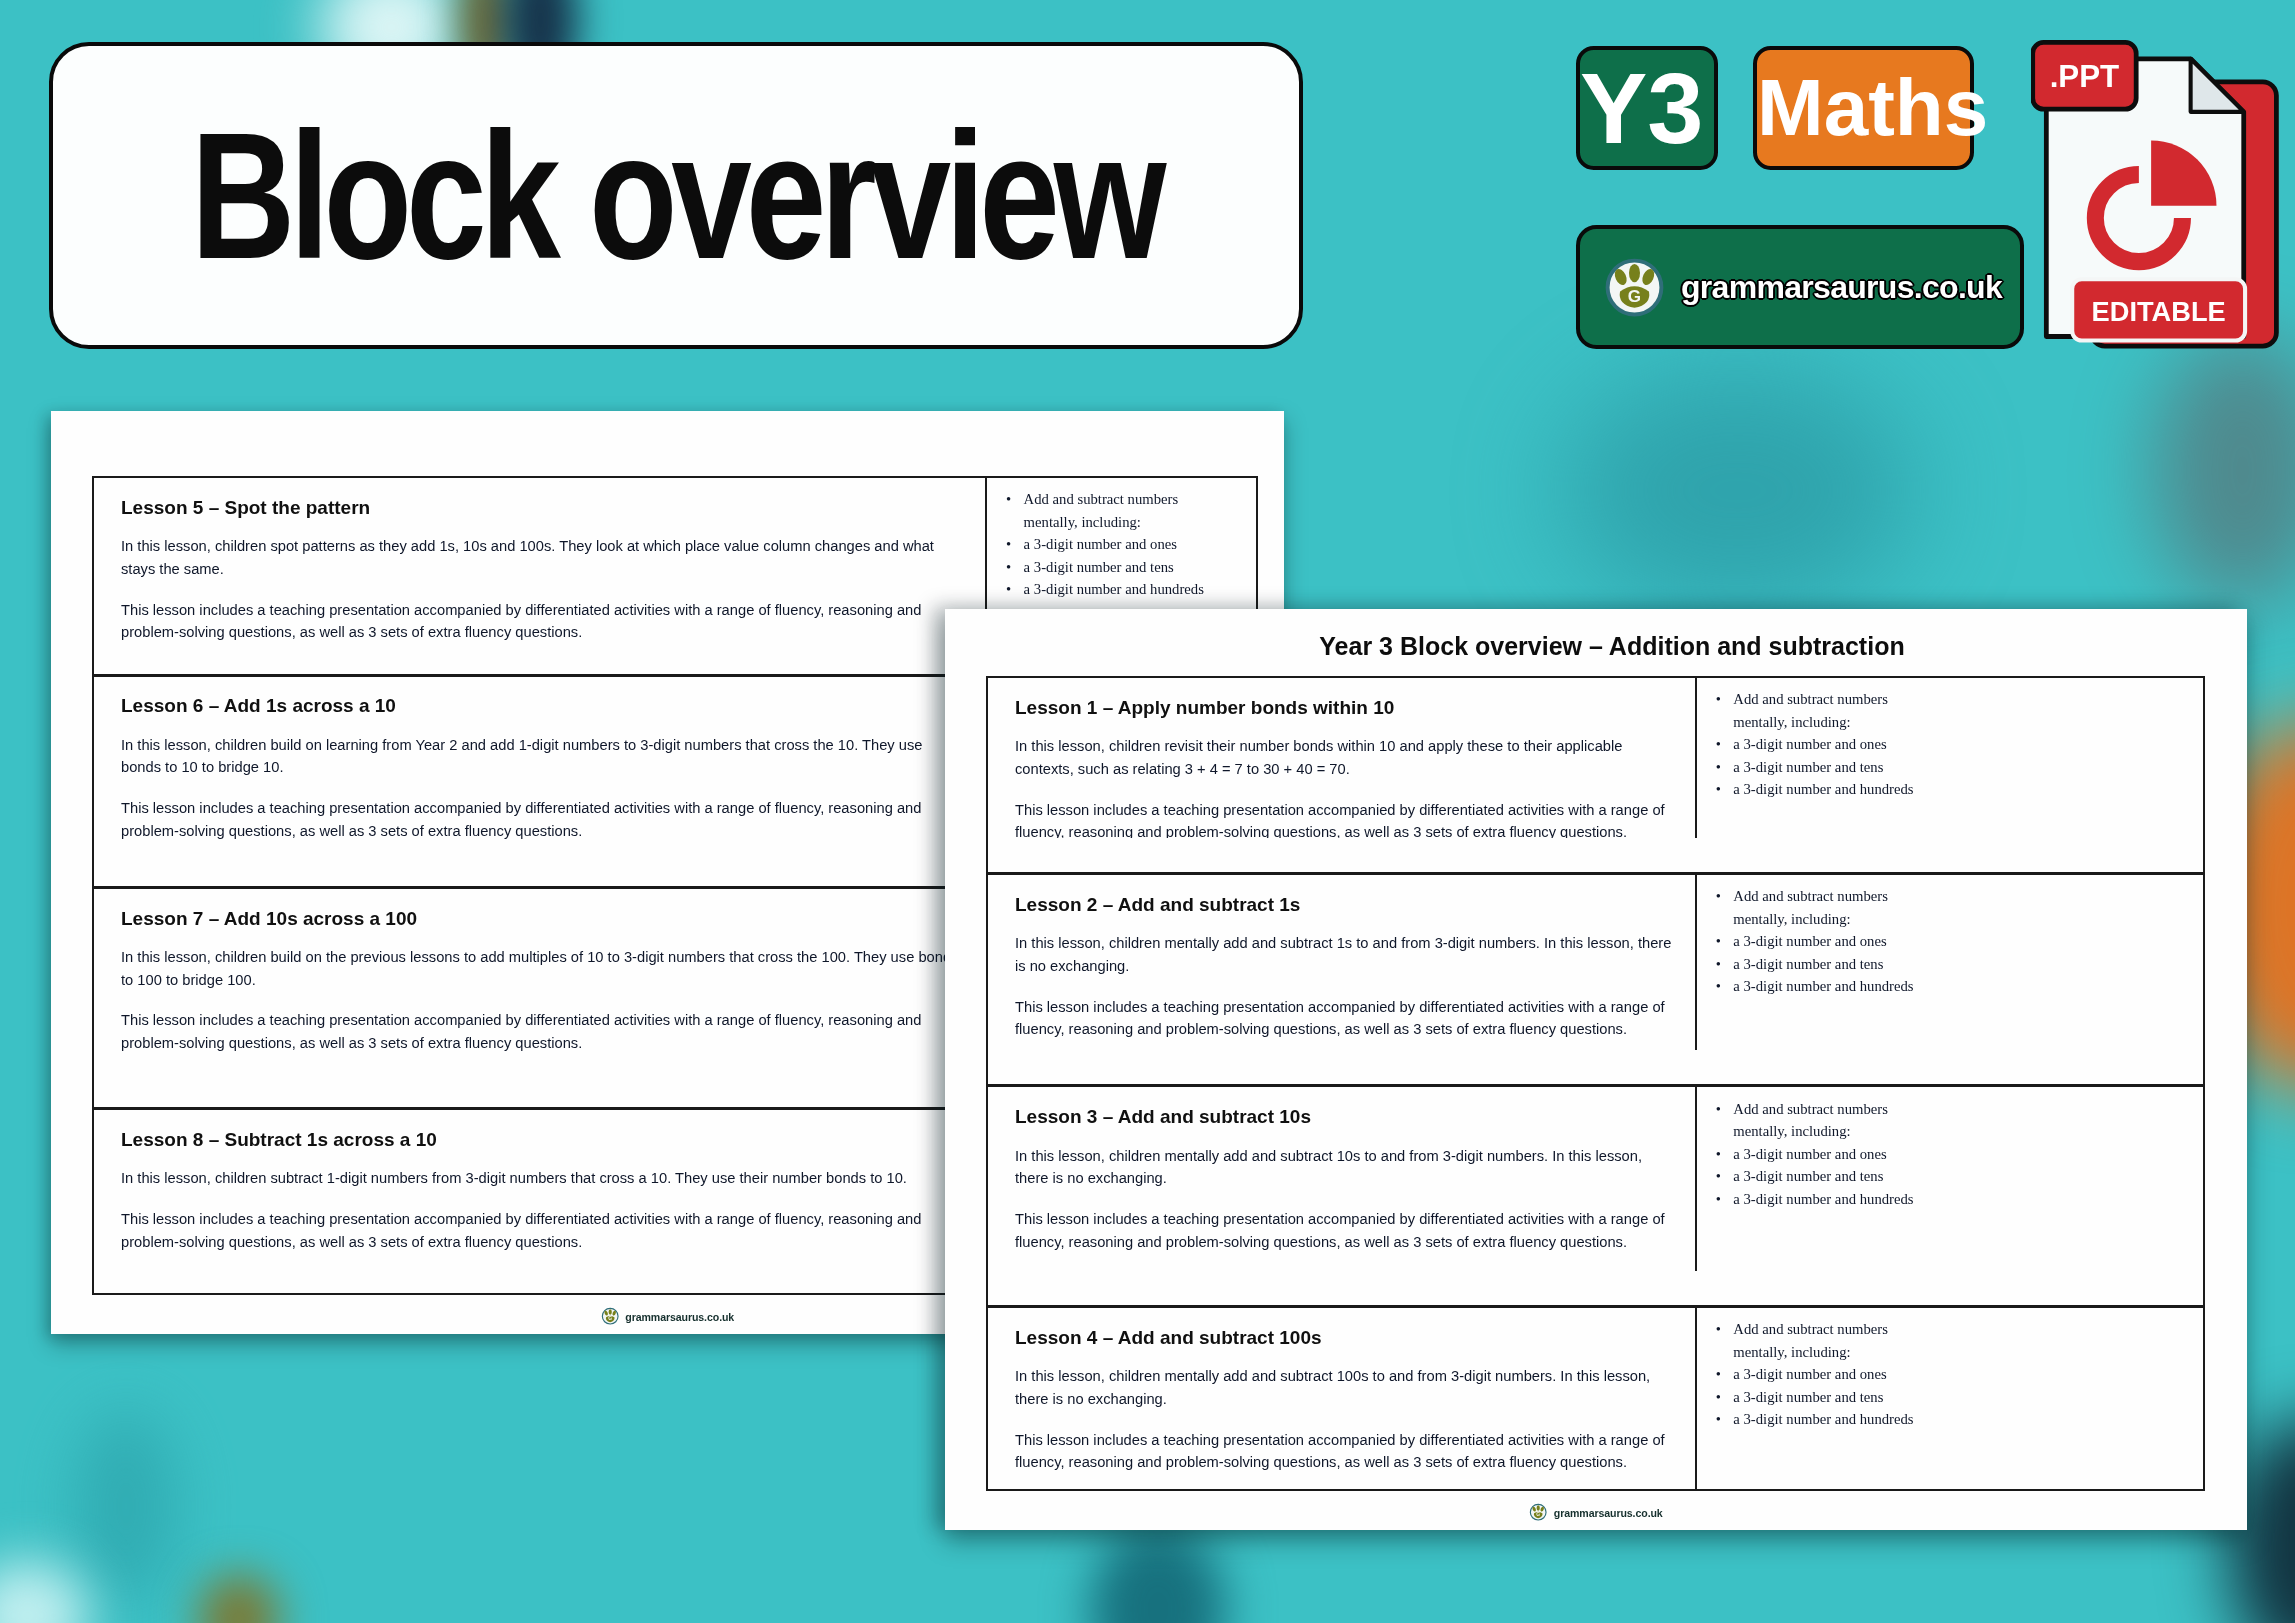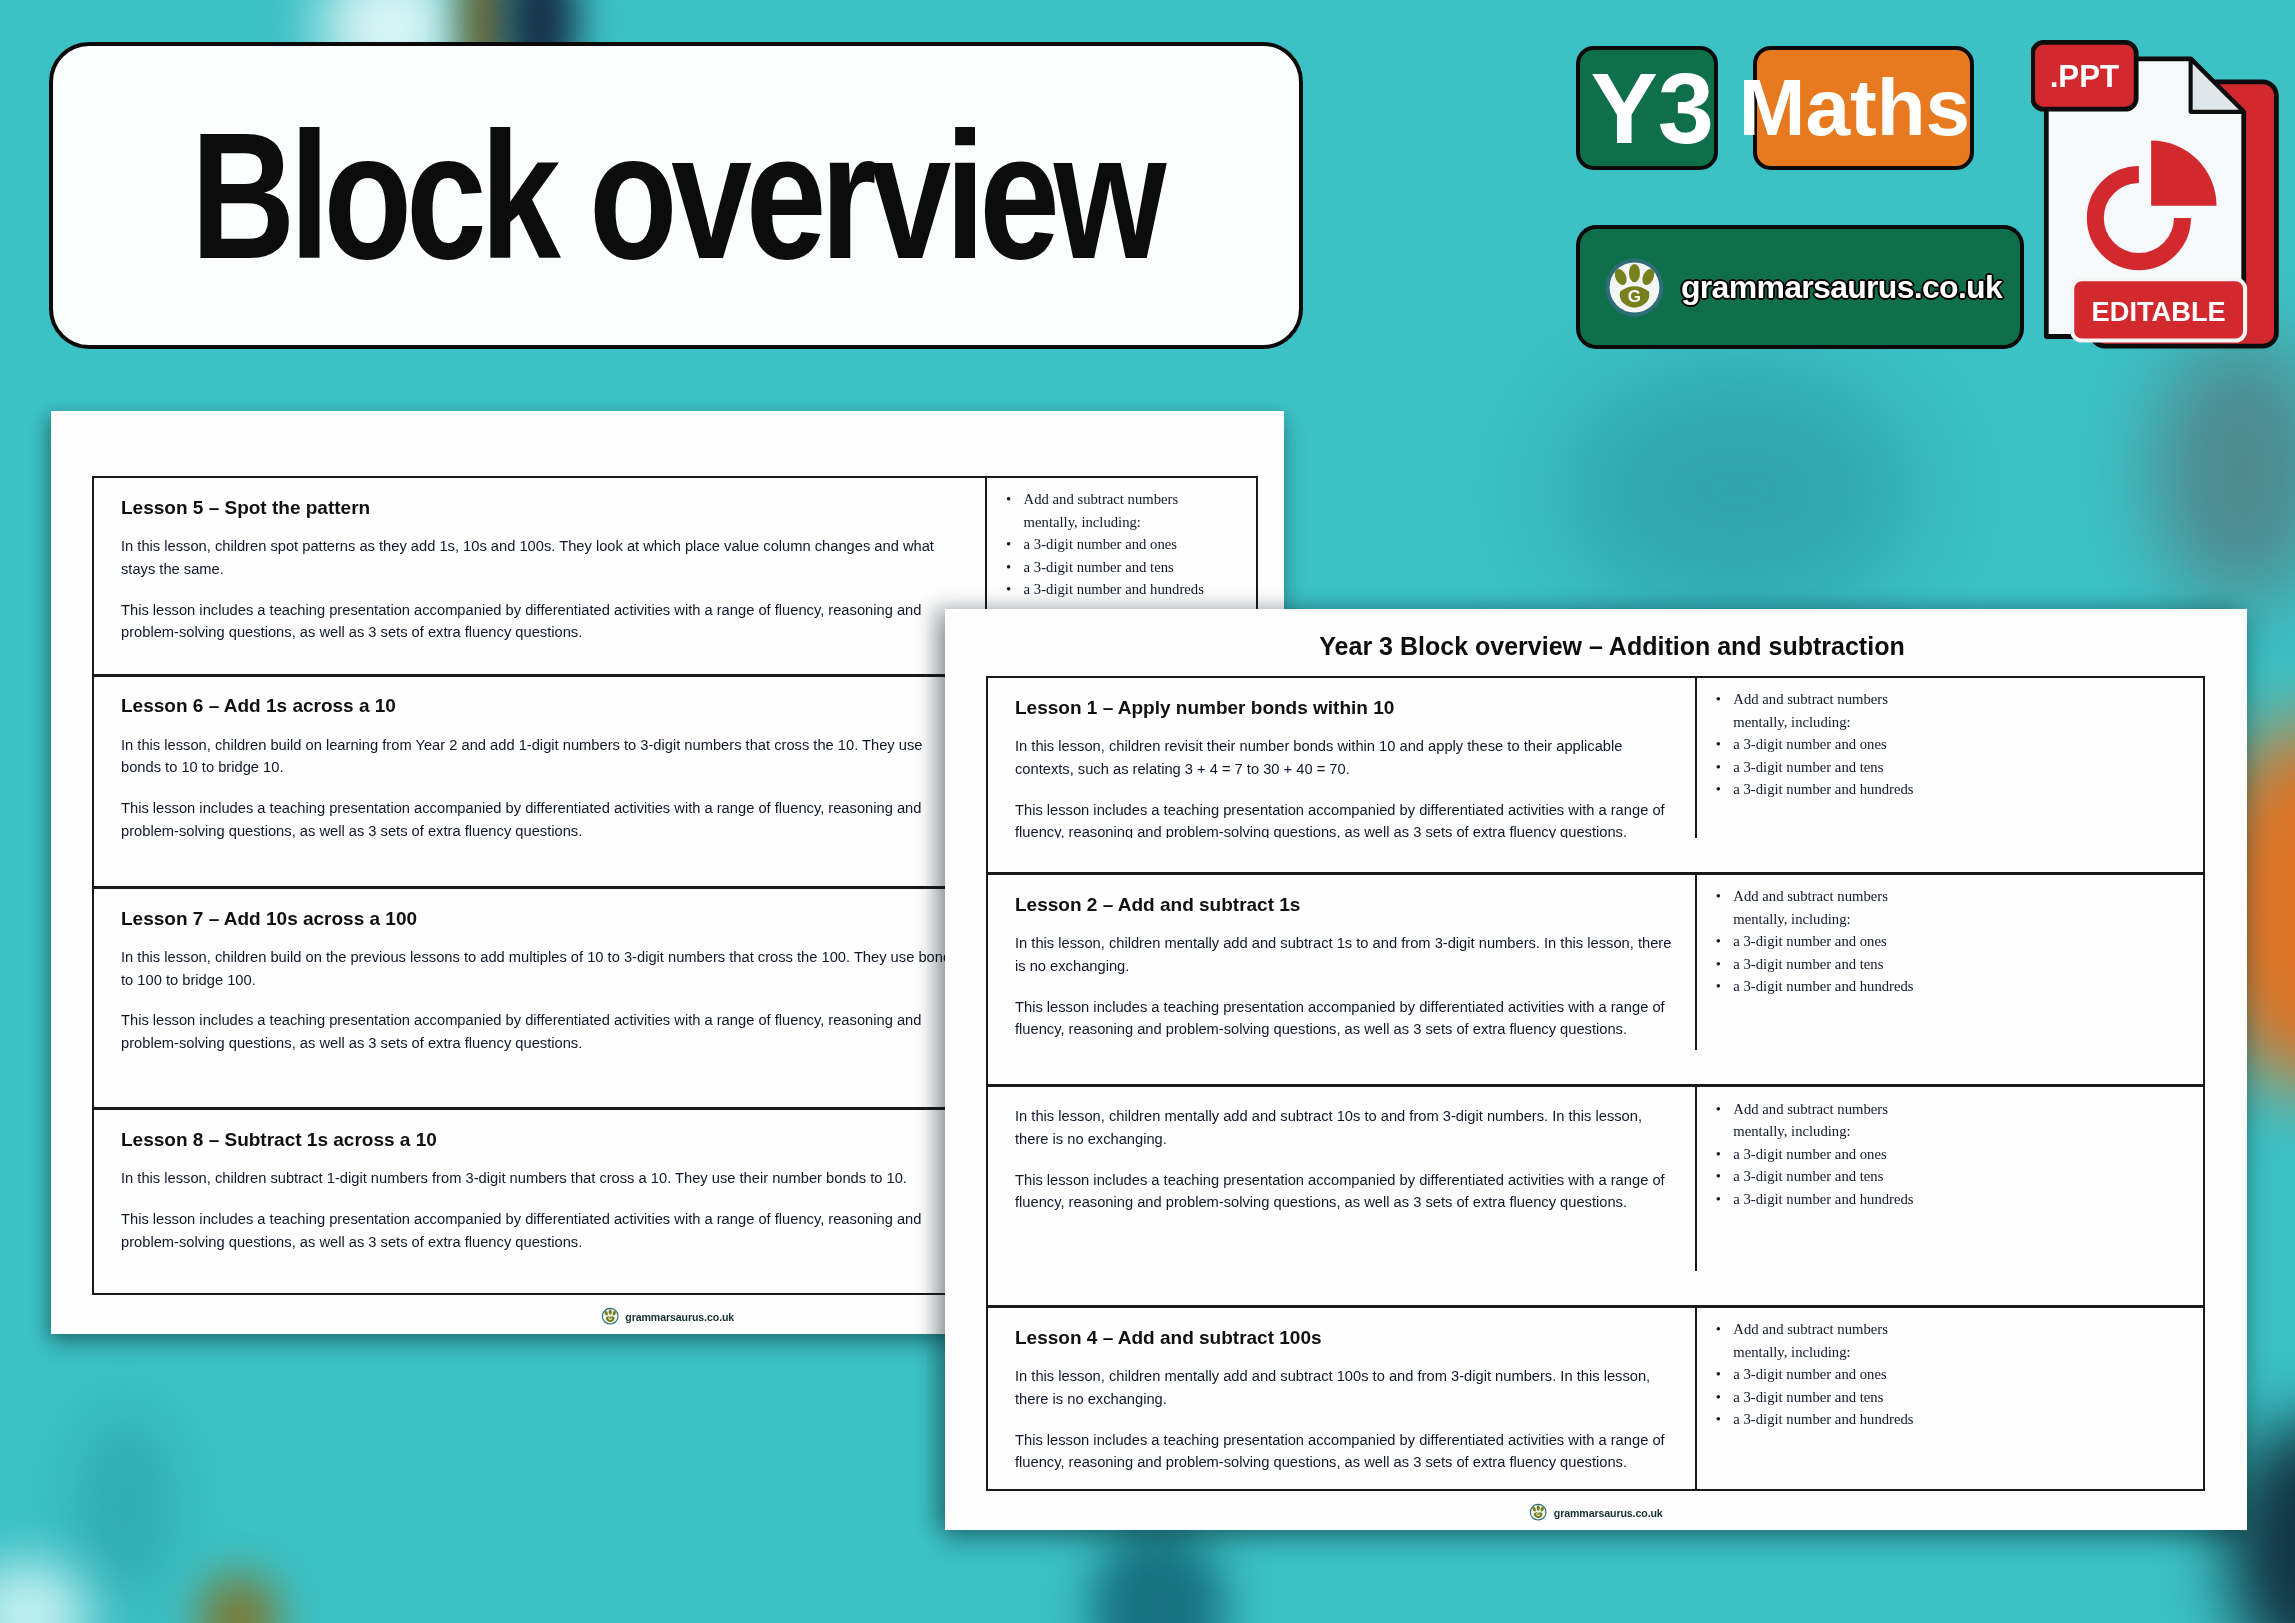--- a/index.html
+++ b/index.html
@@ -22,21 +22,21 @@
   .b11{left:198px;top:1574px;width:82px;height:89px;background:#7b7a35;filter:blur(22px);}
 
   
   .header-panel{position:absolute;left:49px;top:42px;width:1254px;height:307px;z-index:5;
     background:var(--panel,#fcfefe);border:4.8px solid #0a0a0a;border-radius:40px;
     display:flex;align-items:center;justify-content:center;}
   .header-title{font-weight:900;font-size:161px;letter-spacing:-6.8px;color:#0c0c0c;
     transform:scale(.9,1.12);white-space:nowrap;}
 
   .badge{position:absolute;z-index:5;border:4.8px solid #0a0a0a;display:flex;
-    align-items:center;justify-content:flex-end;color:#fff;font-weight:800;}
+    align-items:center;justify-content:flex-start;color:#fff;font-weight:800;}
   .badge-y3{left:1576px;top:46px;width:142px;height:124px;border-radius:17.7px;
     background:var(--green,#0e6f4a);font-size:101px;}
   .badge-maths{left:1753px;top:46px;width:221px;height:124px;border-radius:17.7px;
     background:var(--orange,#e7791f);font-size:80px;}
   .badge-site{left:1576px;top:225px;width:448px;height:124px;border-radius:20.4px;
     background:var(--green,#0e6f4a);justify-content:flex-start;padding-left:23px;gap:15px;}
   .badge-site .logo-lg{width:63px;height:63px;flex:0 0 auto;}
   .site-text{font-size:32px;font-weight:800;color:#fff;letter-spacing:-0.7px;
     text-shadow:2px 0 0 #000,-2px 0 0 #000,0 2px 0 #000,0 -2px 0 #000,
                 1.4px 1.4px 0 #000,-1.4px 1.4px 0 #000,1.4px -1.4px 0 #000,-1.4px -1.4px 0 #000;}
@@ -257,20 +257,21 @@
 mentally, including:</li>
               <li>a 3-digit number and ones</li>
               <li>a 3-digit number and tens</li>
               <li>a 3-digit number and hundreds</li>
             </ul>
     </div>
   </div>
 
   <div class="row">
     <div class="cell main">
+      <h3 class="lesson-heading">Lesson 3 – Add and subtract 10s</h3>
       <p class="lesson-p">In this lesson, children mentally add and subtract 10s to and from 3-digit numbers. In this lesson, there is no exchanging.</p>
       <p class="lesson-p boiler">This lesson includes a teaching presentation accompanied by differentiated activities with a range of fluency, reasoning and problem-solving questions, as well as 3 sets of extra fluency questions.</p>
     </div>
     <div class="cell side">
       <ul class="objectives">
               <li>Add and subtract numbers
 mentally, including:</li>
               <li>a 3-digit number and ones</li>
               <li>a 3-digit number and tens</li>
               <li>a 3-digit number and hundreds</li>

